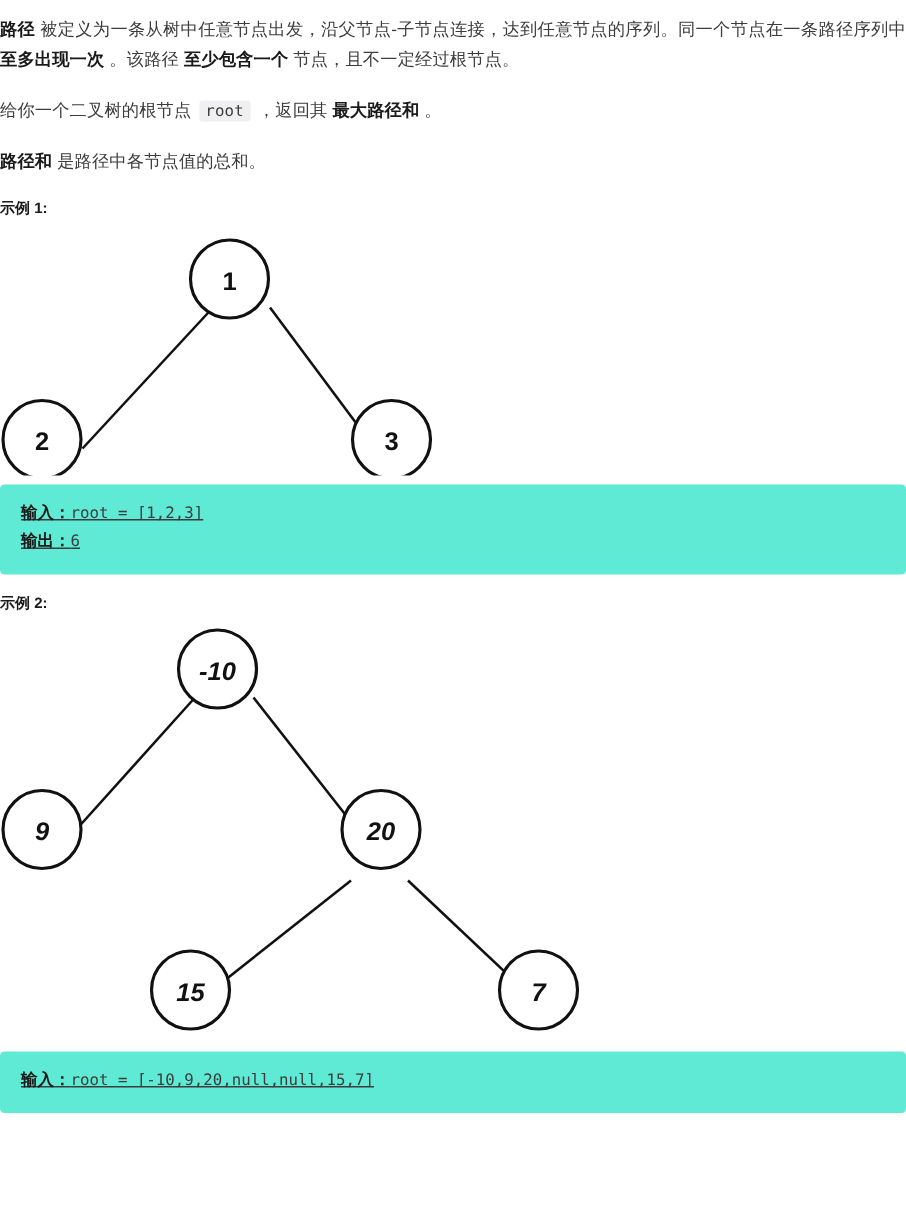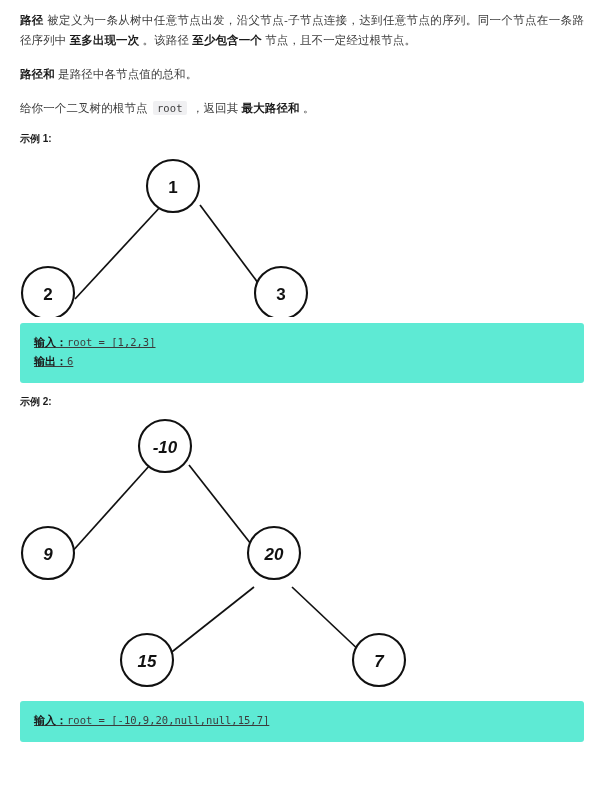--- a/index.html
+++ b/index.html
@@ -13,21 +13,21 @@
     font-family: "Liberation Sans", "DejaVu Sans", sans-serif;
     color: #262626;
     overflow: hidden;
     position: relative;
   }
   .page {
     width: 604px;
     height: 805px;
     position: relative;
     box-sizing: border-box;
-    padding: 0 20px;
+    padding: 0 0;
   }
   p.para {
     font-size: 11.5px;
     line-height: 20px;
     margin: 0 0 14px 0;
     color: #3c3c3c;
     letter-spacing: 0.1px;
     text-align: justify;
   }
   p.para.first { padding-top: 10px; }
@@ -84,25 +84,25 @@
 </head>
 <body>
 
 <div class="page">
 
   <p class="para first">
     <b class="b">路径</b><span> 被定义为一条从树中任意节点出发，沿父节点-子节点连接，达到任意节点的序列。同一个节点在一条路径序列中 </span><b class="b">至多出现一次</b><span> 。该路径 </span><b class="b">至少包含一个</b><span> 节点，且不一定经过根节点。</span>
   </p>
 
   <p class="para">
-    <b class="b">路径和</b><span> 是路径中各节点值的总和。</span>
+    <span>给你一个二叉树的根节点 </span><code class="inline">root</code><span> ，返回其 </span><b class="b">最大路径和</b><span> 。</span>
   </p>
 
   <p class="para">
-    <span>给你一个二叉树的根节点 </span><code class="inline">root</code><span> ，返回其 </span><b class="b">最大路径和</b><span> 。</span>
+    <b class="b">路径和</b><span> 是路径中各节点值的总和。</span>
   </p>
 
   <div class="example-label">示例 1:</div>
 
   <div class="ex1-block">
     <svg width="588" height="165" viewBox="0 0 588 165">
 
       <line x1="142" y1="53" x2="55" y2="147" stroke="#111111" stroke-width="1.7"></line>
       <line x1="180" y1="53" x2="250" y2="147" stroke="#111111" stroke-width="1.7"></line>
 

